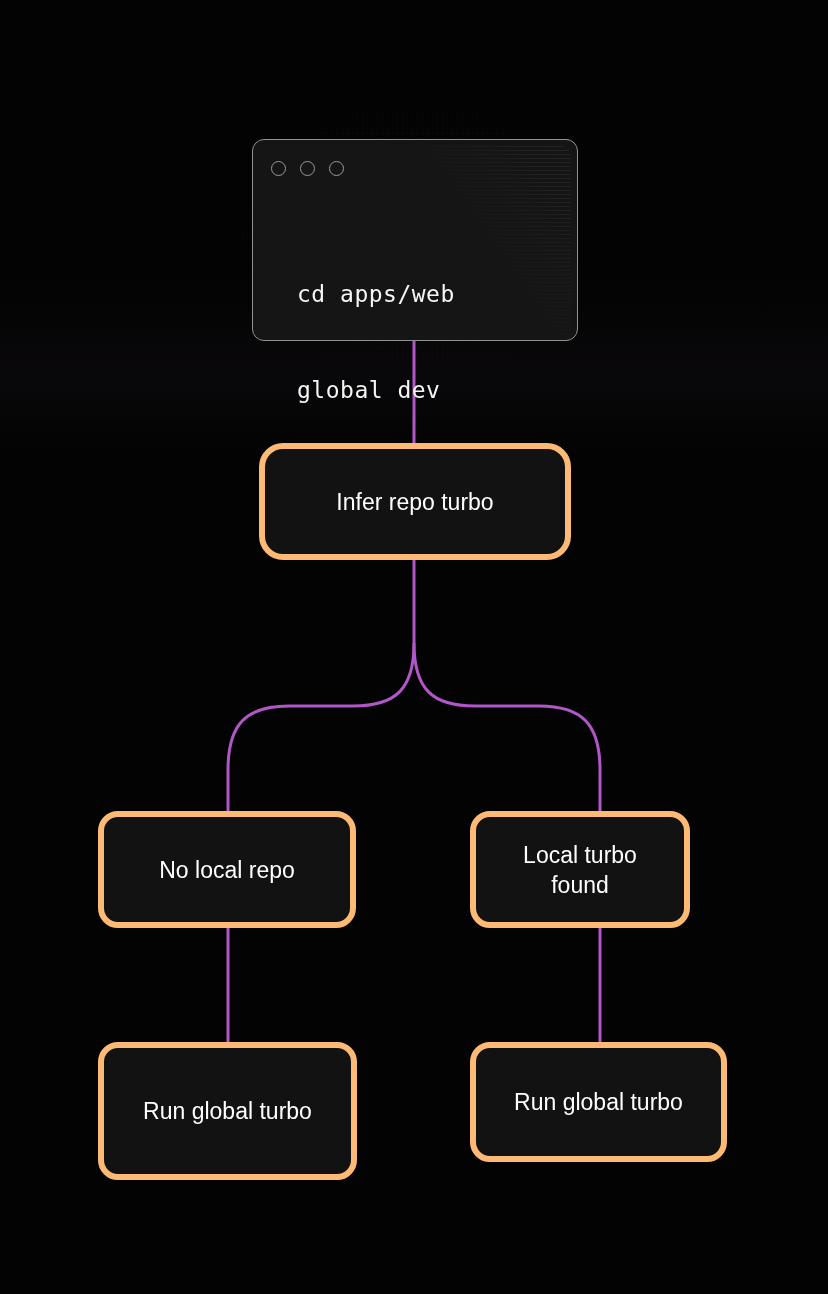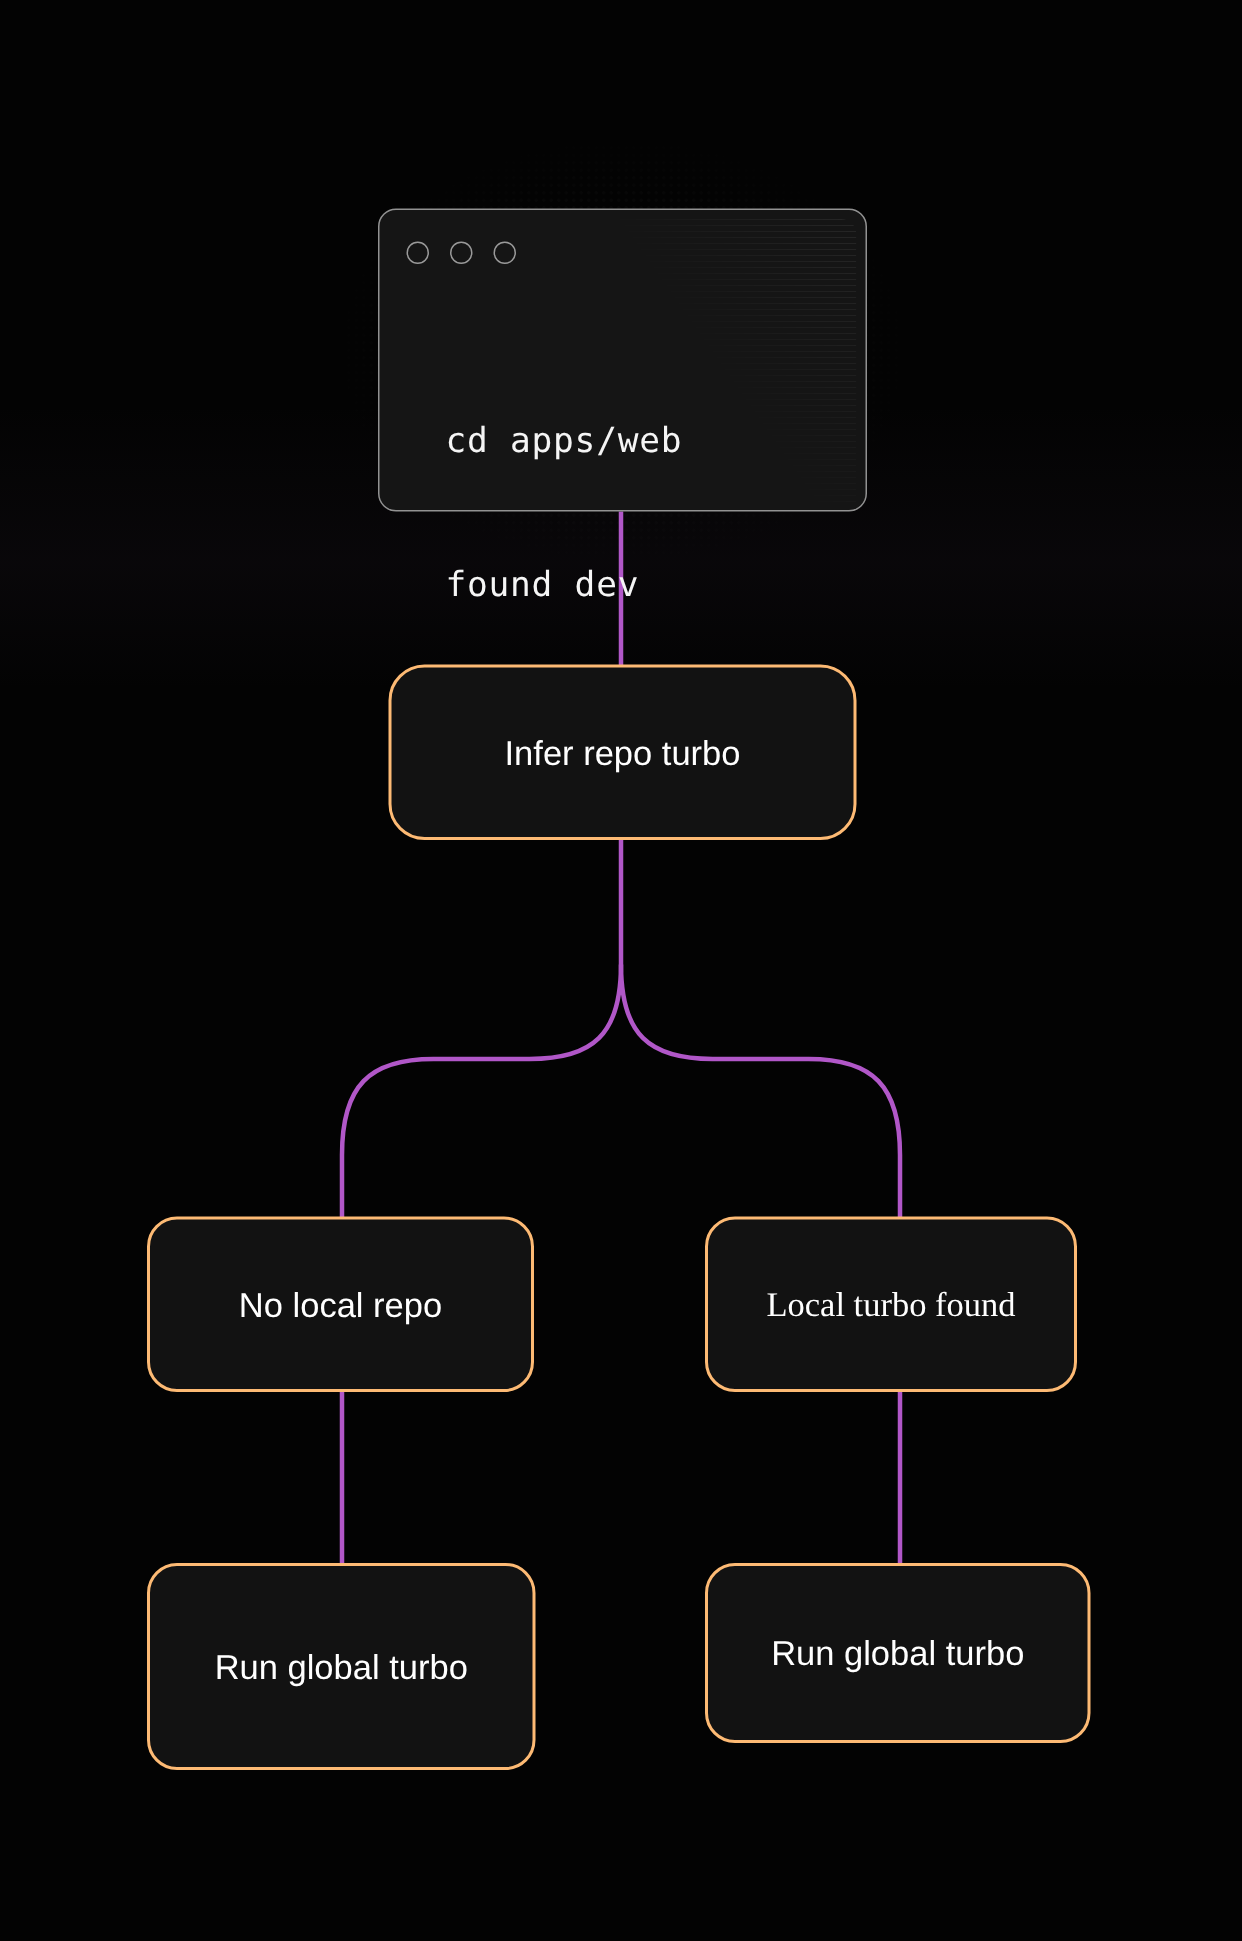--- a/index.html
+++ b/index.html
@@ -88,34 +88,34 @@
     mask-image: linear-gradient(235deg, rgba(0,0,0,0.9), rgba(0,0,0,0) 55%);
     opacity: 0.16;
     border-radius: 0 10px 0 0;
     pointer-events: none;
   }
   
   .node {
     position: absolute;
     box-sizing: border-box;
     background: #121212;
-    border: 2px solid #fdba74;
+    border: 6px solid #fdba74;
     border-radius: 20px;
     display: flex;
     align-items: center;
     justify-content: center;
     z-index: 2;
     color: #ffffff;
     font-size: 23px;
     line-height: 30px;
     text-align: center;
   }
   .node-infer      { left: 259px; top: 443px;  width: 312px; height: 117px; border-radius: 24px; }
   .node-no-local   { left: 98px;  top: 811px;  width: 258px; height: 117px; }
-  .node-local-found{ left: 470px; top: 811px;  width: 248px; height: 117px; font-family: Liberation Serif, serif; }
+  .node-local-found{ left: 470px; top: 811px;  width: 220px; height: 117px; }
   .node-run-global { left: 98px;  top: 1042px; width: 259px; height: 138px; }
   .node-run-local  { left: 470px; top: 1042px; width: 257px; height: 120px; }
   .node-local-found .node-label { max-width: 170px; }
 </style>
 </head>
 <body>
 
 <div class="canvas">
 
   <div class="tint-band"></div>
@@ -128,21 +128,21 @@
   </svg>
 
   <div class="terminal">
     <div class="lights">
       <span class="light"></span>
       <span class="light"></span>
       <span class="light"></span>
     </div>
     <div class="code">
       <div class="code-line" data-bind="terminal.lines.0">cd apps/web</div>
-      <div class="code-line" data-bind="terminal.lines.1">found dev</div>
+      <div class="code-line" data-bind="terminal.lines.1">global dev</div>
     </div>
     <div class="dither"></div>
   </div>
 
   <div class="node node-infer">
     <span class="node-label" data-bind="nodes.infer.label">Infer repo turbo</span>
   </div>
 
   <div class="node node-no-local">
     <span class="node-label" data-bind="nodes.no_local.label">No local repo</span>

